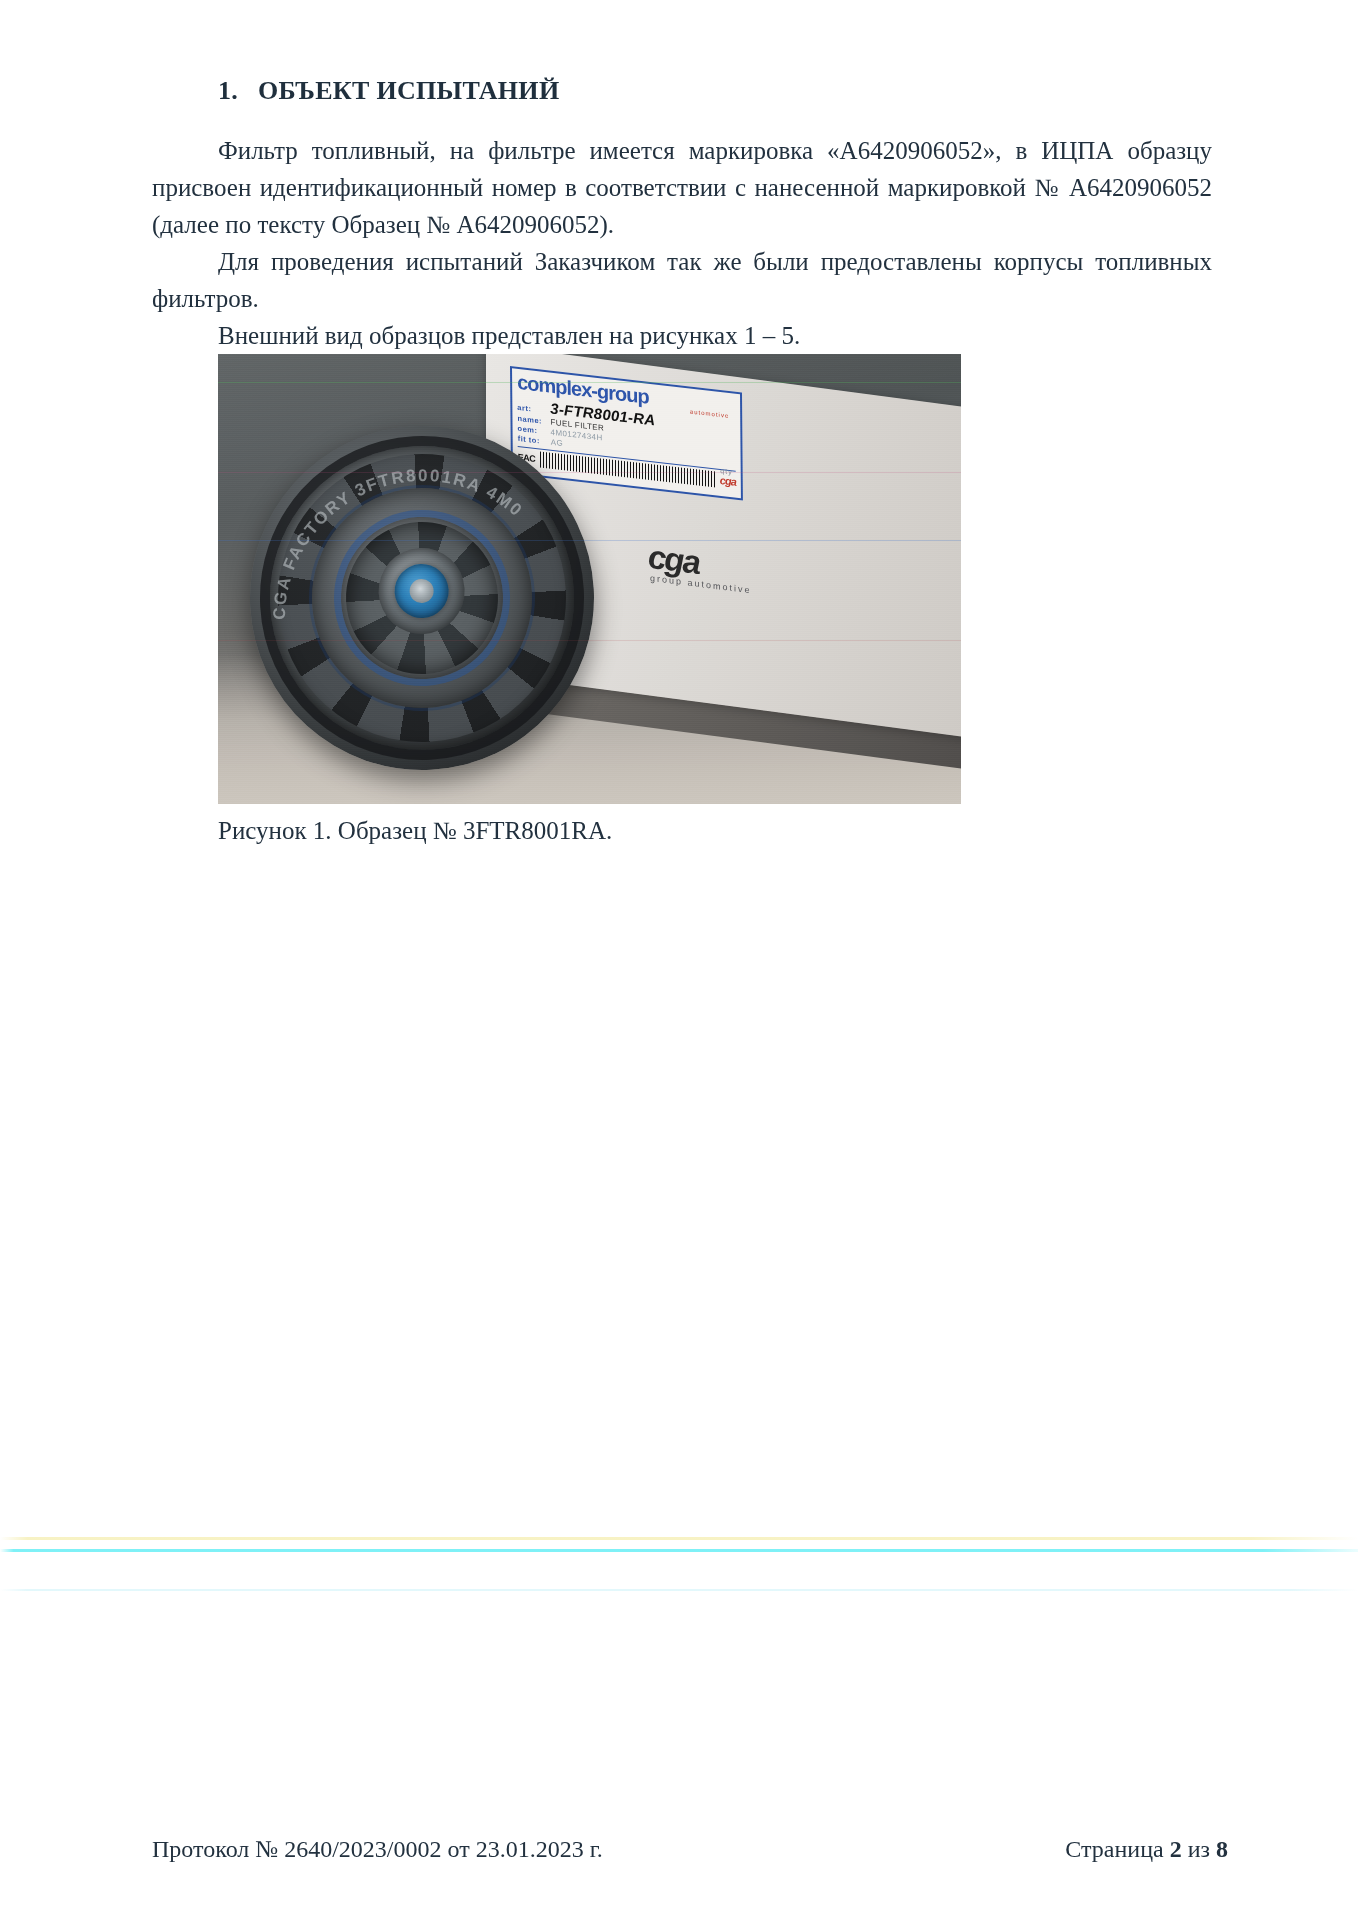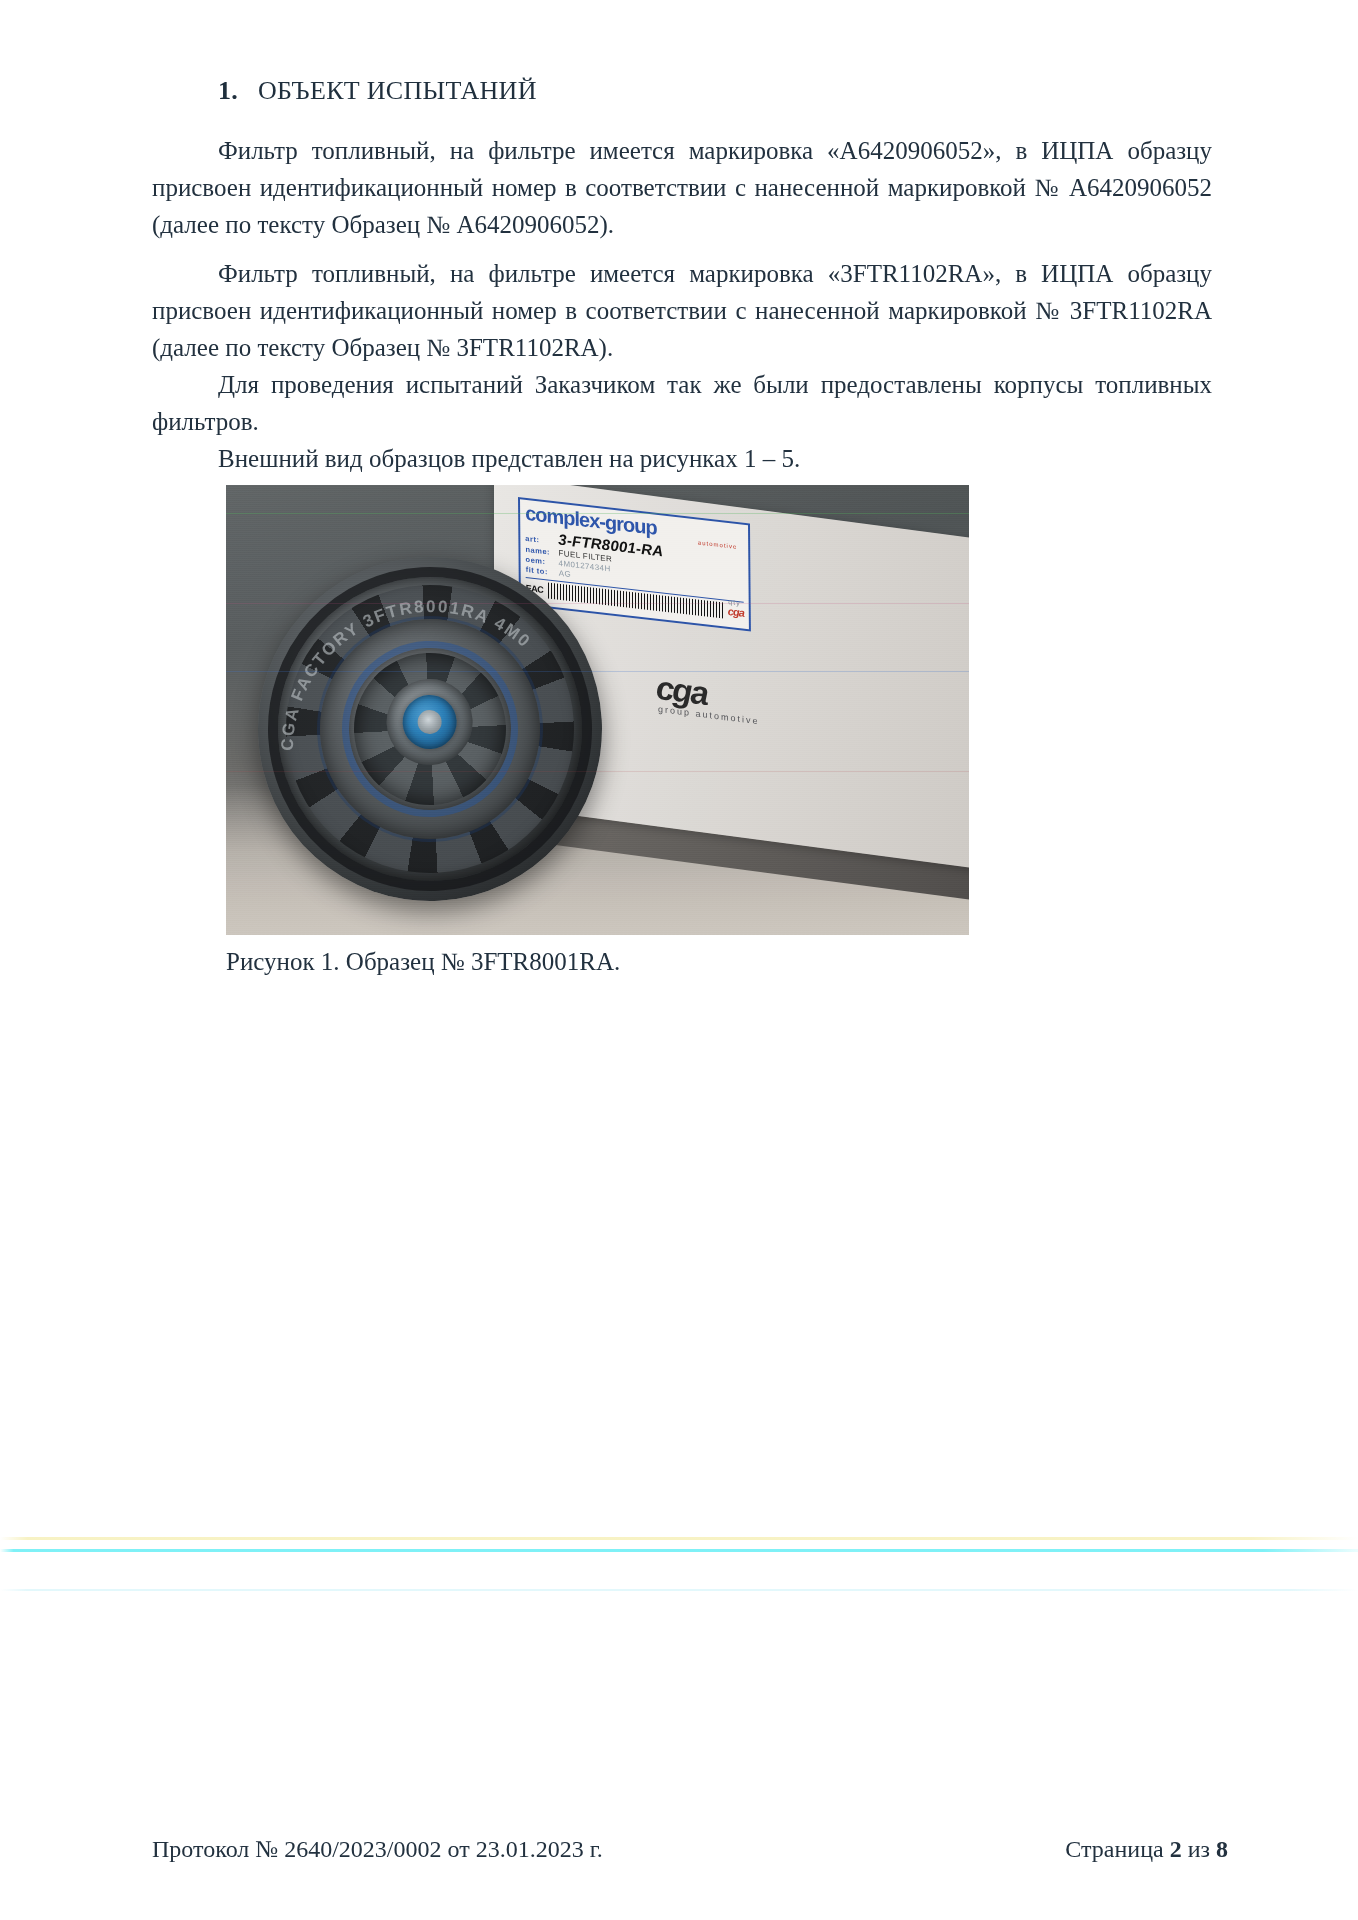--- a/index.html
+++ b/index.html
@@ -38,21 +38,21 @@
     font-weight: bold;
     letter-spacing: 0.3px;
     color: #1f2f3d;
   }
   .section-heading .num {
     width: 40px;
     flex: 0 0 40px;
     font-weight: bold;
   }
   .section-heading .title {
-    font-weight: normal;
+    font-weight: bold;
   }
 
   
   p.body {
     margin: 0;
     font-size: 25px;
     line-height: 37px;
     text-align: justify;
     text-justify: inter-word;
     text-indent: 66px;
@@ -421,28 +421,27 @@
 
   <div class="content">
 
     <h1 class="section-heading">
       <span class="num">1.</span>
       <span class="title">ОБЪЕКТ ИСПЫТАНИЙ</span>
     </h1>
 
     <div class="para-block">
       <p class="body">Фильтр топливный, на фильтре имеется маркировка «A6420906052», в ИЦПА образцу присвоен идентификационный номер в соответствии с нанесенной маркировкой № A6420906052 (далее по тексту Образец № A6420906052).</p>
-      <p class="body">Фильтр топливный, на фильтре имеется маркировка «3FTR1102RA», в ИЦПА образцу присвоен идентификационный номер в соответствии с нанесенной маркировкой № 3FTR1102RA (далее по тексту Образец № 3FTR1102RA).</p>
     </div>
 
     <p class="body spaced-top-lg">Для проведения испытаний Заказчиком так же были предоставлены корпусы топливных фильтров.</p>
 
     <p class="body spaced-top-md">Внешний вид образцов представлен на рисунках 1 – 5.</p>
 
-    <figure class="figure" style="margin:8px;">
+    <figure class="figure" style="margin:0;">
       <div class="figure-photo">
         <div class="photo-bg"></div>
         <div class="photo-floor"></div>
 
         <div class="photo-box-side"></div>
         <div class="photo-box"></div>
 
         <div class="box-label">
           <div class="brand"><span>complex</span><span class="grp">-group</span></div>
           <div class="brand-sub">automotive</div>

